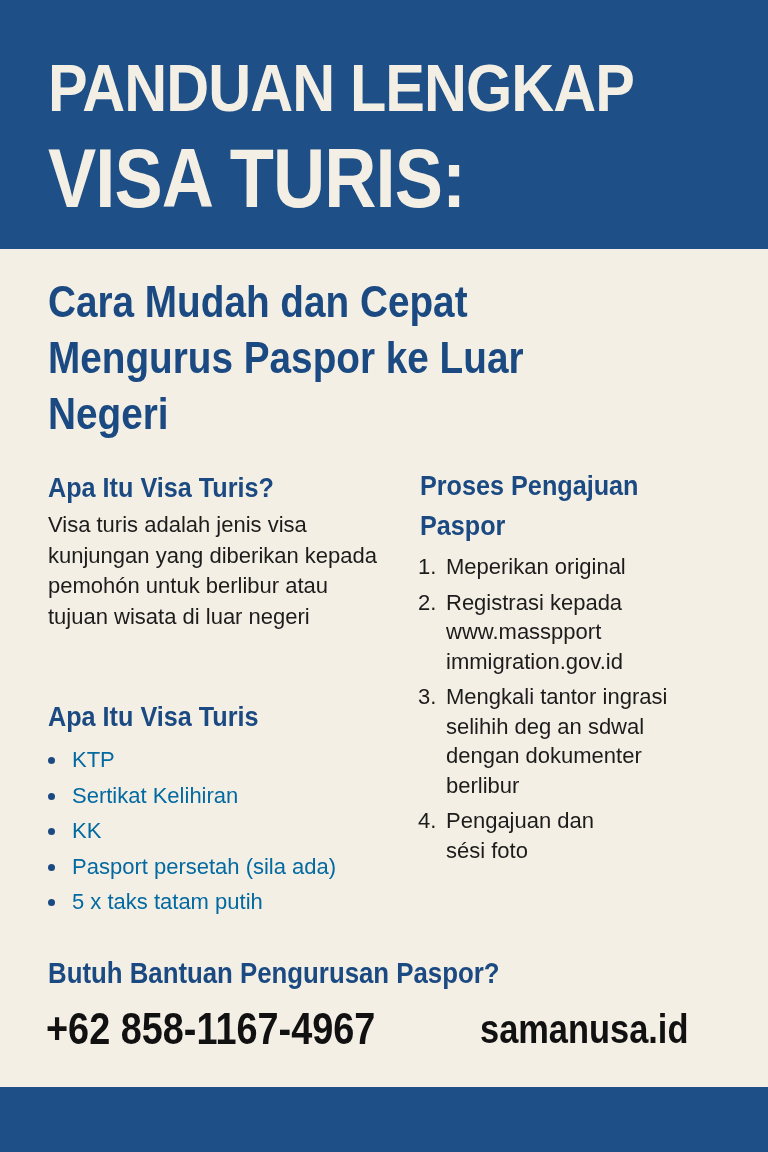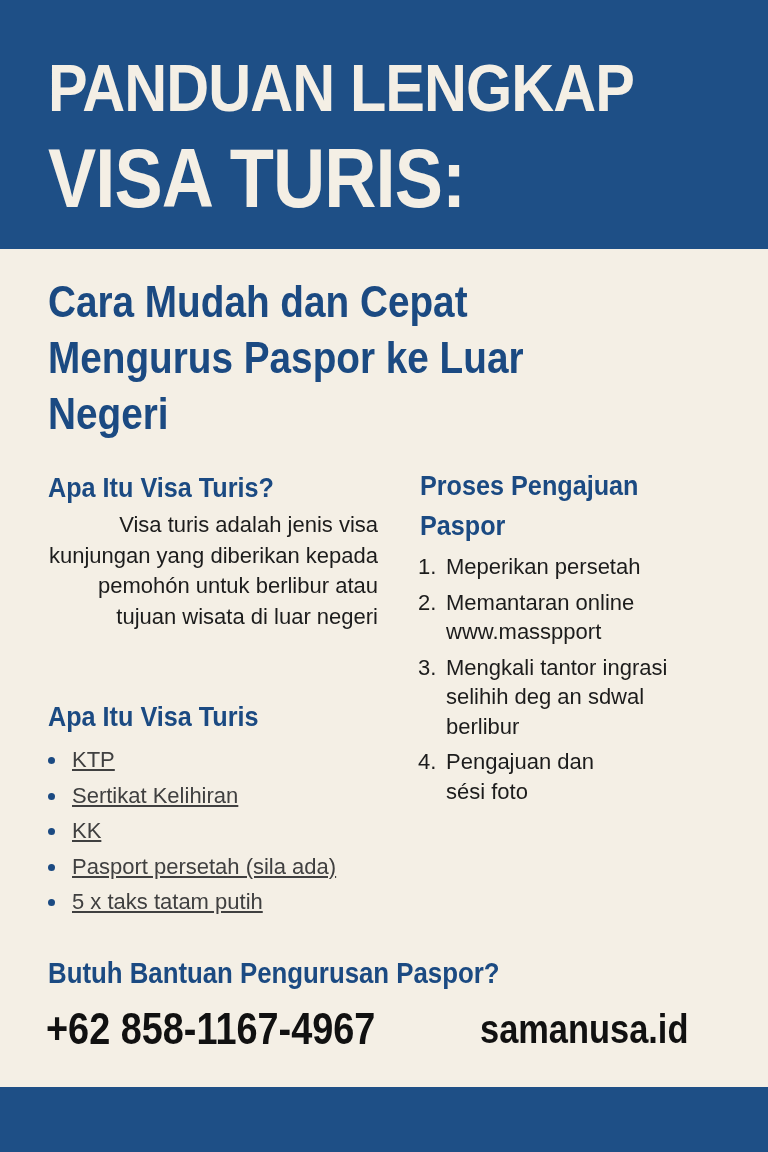--- a/index.html
+++ b/index.html
@@ -69,41 +69,39 @@
       transform: scaleX(0.9);
       transform-origin: left top;
       white-space: nowrap;
     }
     .body-text {
       position: absolute;
       margin: 0;
       color: #1c1c1c;
       font-size: 22px;
       line-height: 30.5px;
-      text-align: right;
     }
     .col-left-heading1 { left: 48px; top: 468px; }
     .col-left-para { left: 48px; top: 510px; width: 330px; }
     .col-left-heading2 { left: 48px; top: 697px; }
     .bullet-list {
       position: absolute;
       left: 48px;
       top: 742px;
       margin: 0;
       padding: 0;
       list-style: none;
     }
     .bullet-list li {
       position: relative;
       padding-left: 24px;
       font-size: 22px;
       line-height: 35.5px;
-      color: #404040;
-      white-space: nowrap;
-      text-decoration: underline;
+      color: #0369a1;
+      white-space: nowrap;
     }
     .bullet-dot {
       position: absolute;
       left: 0;
       top: 15px;
       width: 7px;
       height: 7px;
       border-radius: 50%;
       background: #1b4a82;
     }
@@ -209,31 +207,33 @@
   <li><span class="bullet-dot"></span><span>Sertikat Kelihiran</span></li>
   <li><span class="bullet-dot"></span><span>KK</span></li>
   <li><span class="bullet-dot"></span><span>Pasport persetah (sila ada)</span></li>
   <li><span class="bullet-dot"></span><span>5 x taks tatam putih</span></li>
 </ul>
 
 <h3 class="section-heading col-right-heading">Proses Pengajuan Paspor</h3>
 <ol class="num-list">
   <li>
     <span class="num">1.</span>
-    <span class="line">Meperikan persetah</span>
+    <span class="line">Meperikan original</span>
   </li>
   <li>
     <span class="num">2.</span>
-    <span class="line">Memantaran online</span>
+    <span class="line">Registrasi kepada</span>
     <span class="line">www.masspport</span>
+    <span class="line">immigration.gov.id</span>
   </li>
   <li>
     <span class="num">3.</span>
     <span class="line">Mengkali tantor ingrasi</span>
     <span class="line">selihih deg an sdwal</span>
+    <span class="line">dengan dokumenter</span>
     <span class="line">berlibur</span>
   </li>
   <li>
     <span class="num">4.</span>
     <span class="line">Pengajuan dan</span>
     <span class="line">sési foto</span>
   </li>
 </ol>
 
 <h3 class="cta-heading">Butuh Bantuan Pengurusan Paspor?</h3>

